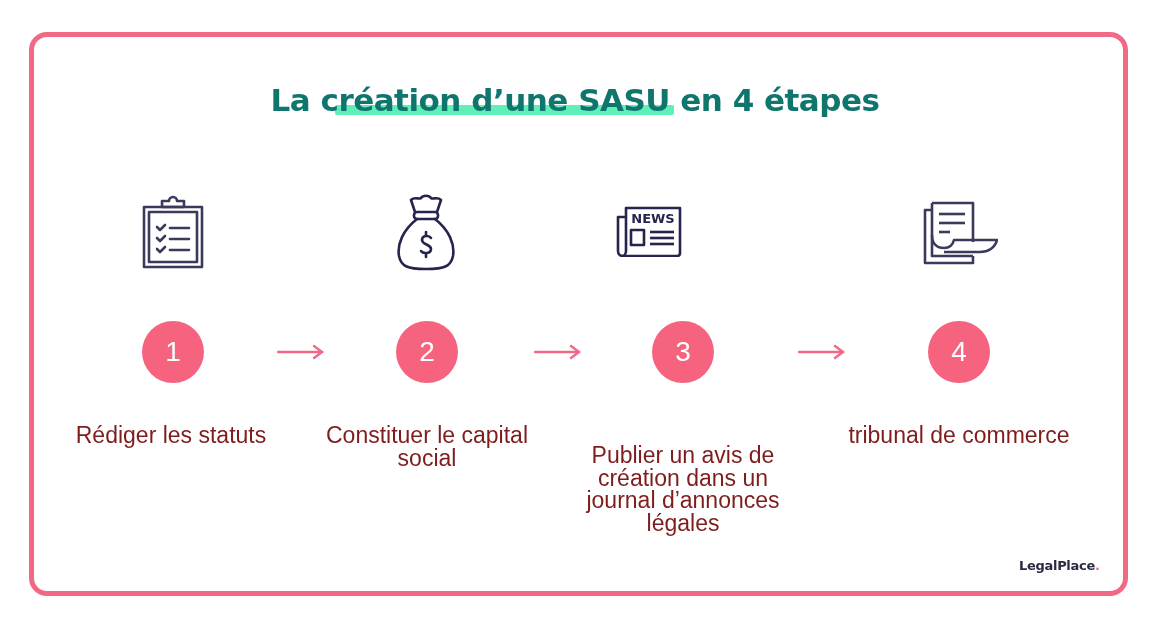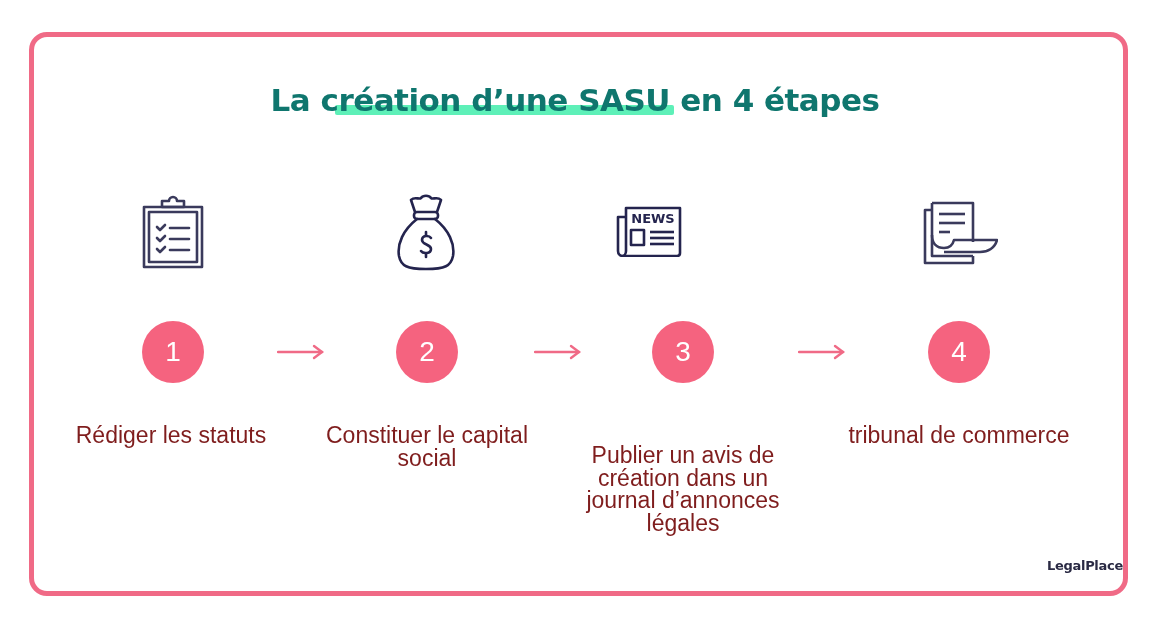--- a/index.html
+++ b/index.html
@@ -29,21 +29,21 @@
     background: #f5637f; color: #fff; text-align: center; line-height: 62px;
     font-size: 28px; font-family: "Liberation Sans", sans-serif;
   }
   .arrow { position: absolute; }
   .label {
     position: absolute; width: 240px; text-align: center; color: #7f1d1d;
     font-size: 23px; line-height: 22.5px;
   }
   .logo {
     position: absolute; left: 1019px; top: 558px; font-family: "DejaVu Sans", sans-serif;
-    font-weight: bold; font-size: 13px; color: #2a2a44; letter-spacing: -0.3px; margin-left: 28px;
+    font-weight: bold; font-size: 13px; color: #2a2a44; letter-spacing: -0.3px;
   }
   .logo .dot { color: #f06a86; }
 </style>
 </head>
 <body>
 
 <div class="card"></div>
 
 <div class="title">
   <span>La </span><span class="hl"><span>création d’une SASU</span></span><span> en 4 étapes</span>

